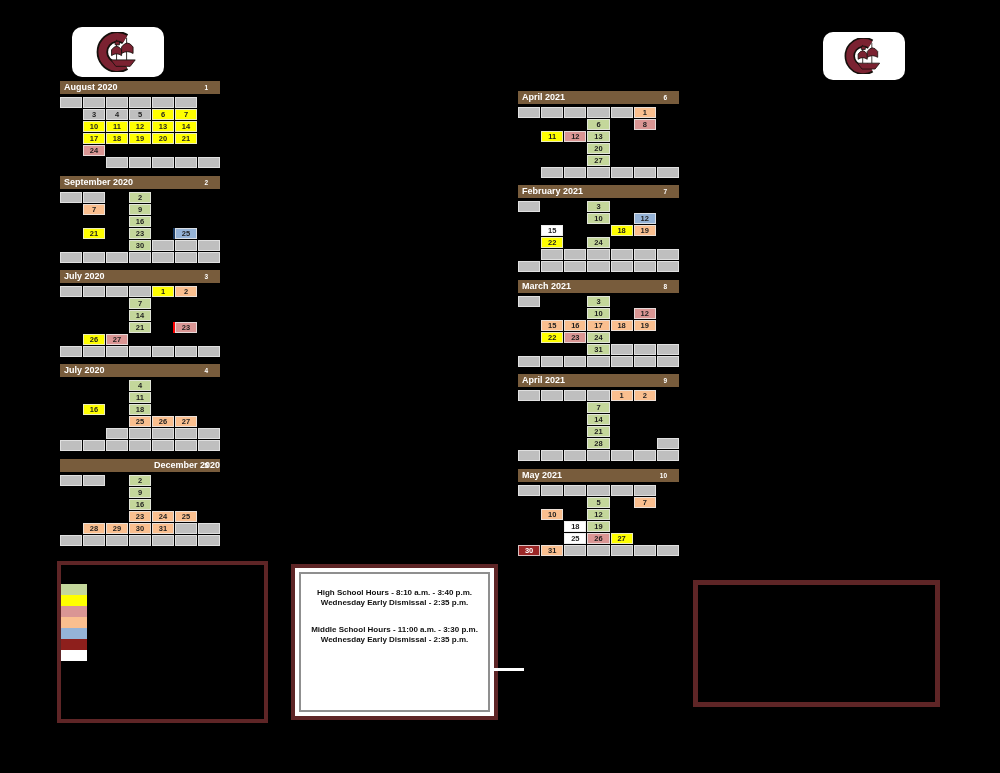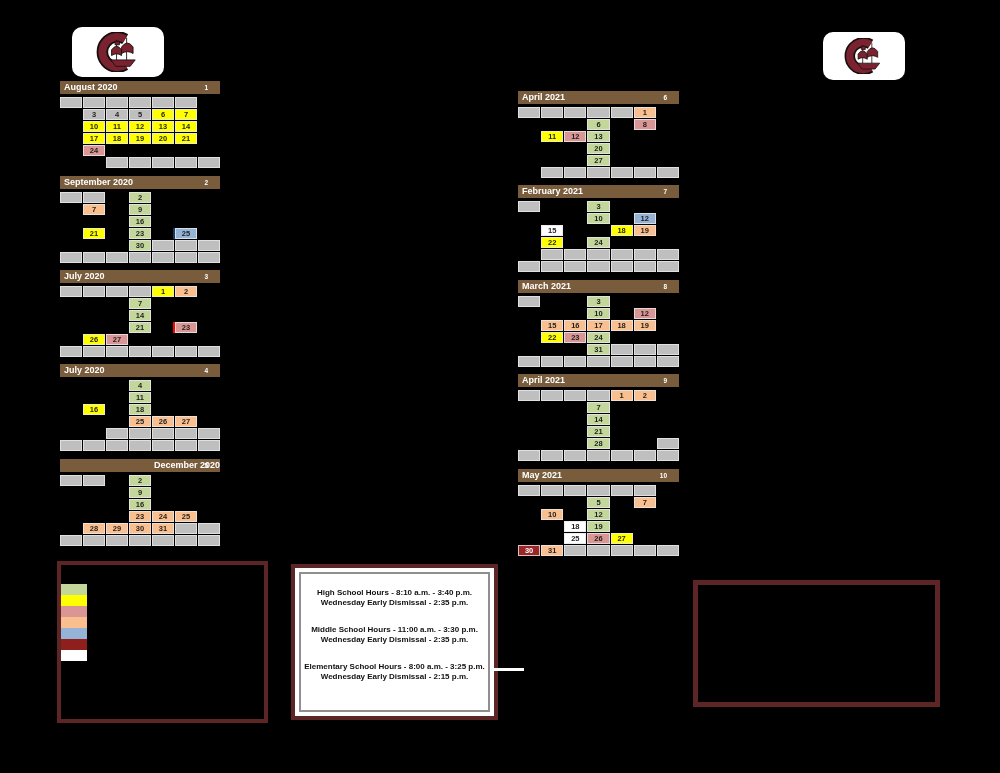--- a/index.html
+++ b/index.html
@@ -97,24 +97,20 @@
   <div class="hours-box" style="border-color: rgb(94, 37, 38); padding-left: 18px;">
     <div class="hours-inner">
       <div class="hgroup">
         <div class="hline">High School Hours - 8:10 a.m. - 3:40 p.m.</div>
         <div class="hline">Wednesday Early Dismissal - 2:35 p.m.</div>
       </div>
       <div class="hgroup">
         <div class="hline">Middle School Hours - 11:00 a.m. - 3:30 p.m.</div>
         <div class="hline">Wednesday Early Dismissal - 2:35 p.m.</div>
       </div>
-      <div class="hgroup">
-        <div class="hline">Elementary School Hours - 8:00 a.m. - 3:25 p.m.</div>
-        <div class="hline">Wednesday Early Dismissal - 2:15 p.m.</div>
-      </div>
     </div>
   </div>
   <div class="callout-line"></div>
   <div class="callout-dot"></div>
 
   <div class="info-box" style="border-color: rgb(94, 37, 38);"></div>
 
 <div class="month" style="left: 60px; top: 81px; width: 160px;">
       <div class="mhead" style="background: rgb(120, 92, 60); color: rgb(255, 255, 255);"><span>August 2020</span><span class="mnum">1</span></div>
       <div class="mgrid">

